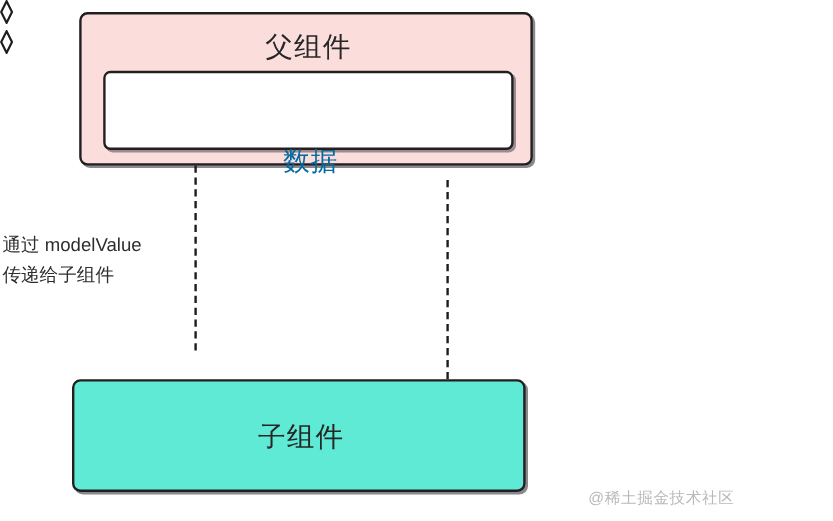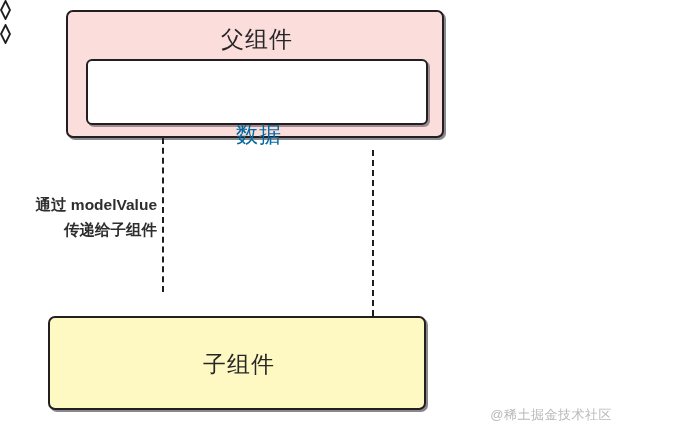--- a/index.html
+++ b/index.html
@@ -58,23 +58,23 @@
     left: 0; top: 17px;
     width: 342px;
     text-align: center;
     font-size: 22px;
     line-height: 30px;
     letter-spacing: 1px;
     color: #0369a1;
     margin-top: 42px;
   }
   #child-box {
-    left: 48px; top: 316px;
+    left: 60px; top: 316px;
     width: 378px; height: 94px;
-    background: #fef9c3;
+    background: #5eead4;
   }
   #child-title {
     position: absolute;
     left: 0; top: 30px;
     width: 378px;
     text-align: center;
     font-size: 23px;
     line-height: 32px;
     letter-spacing: 1px;
     color: #262626;
@@ -93,24 +93,23 @@
 
   
   .annotation {
     position: absolute;
     color: #2e2e2e;
     white-space: pre;
   }
   #left-note {
     left: 2px; top: 192px;
     width: 155px;
-    text-align: right;
+    text-align: left;
     font-size: 15.5px;
     line-height: 25px;
-    font-weight: bold;
   }
   #middle-note {
     left: 166px; top: 167px;
     width: 205px;
     text-align: center;
     font-size: 15.5px;
     line-height: 25px;
   }
   #right-note {
     left: 392px; top: 167px;

